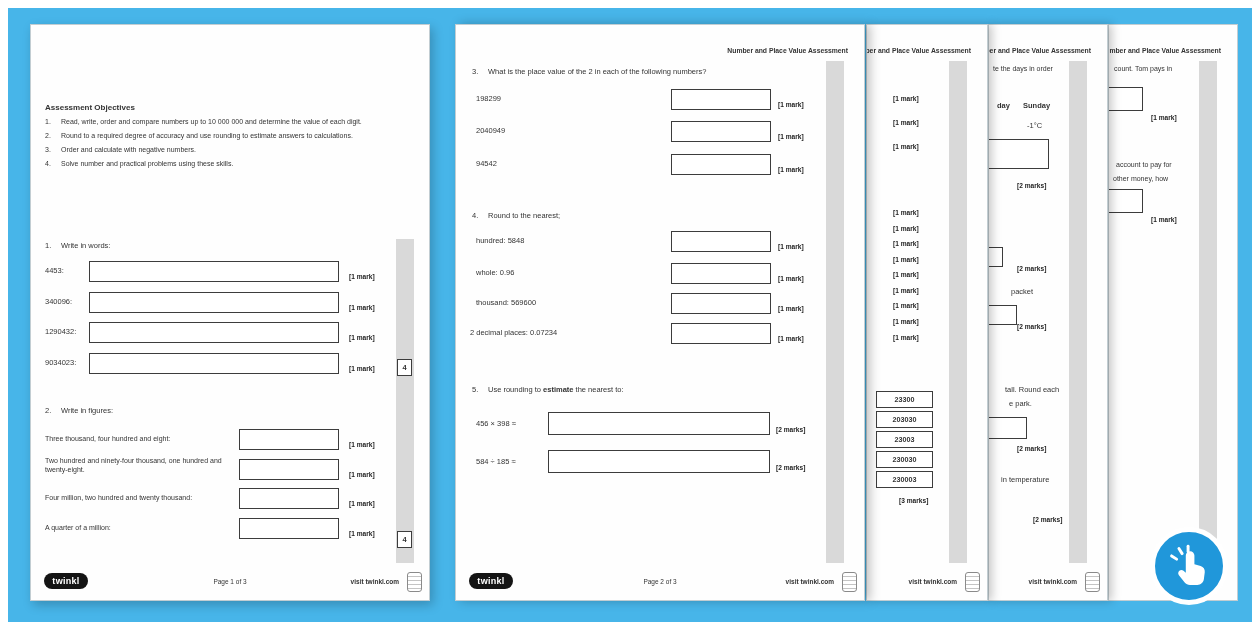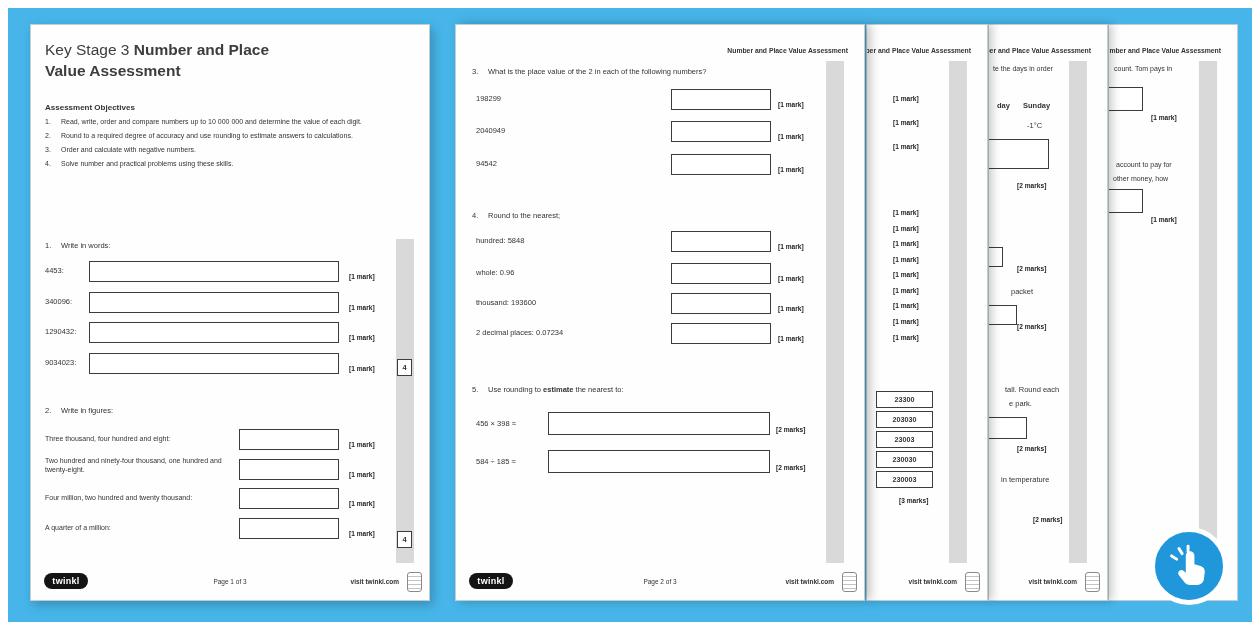--- a/index.html
+++ b/index.html
@@ -30,24 +30,20 @@
   .ipill{position:absolute;left:0;top:6px;width:262px;height:64px;border-radius:32px;background:#2097da;color:#fff;font-size:33px;display:flex;align-items:center;padding-left:34px}
   .icircle{position:absolute;left:198px;top:0;width:78px;height:78px;border-radius:50%;background:#2097da;border:5px solid #fff;display:flex;align-items:center;justify-content:center}
 </style>
 </head>
 <body>
 
 <div class="stage">
   <div class="bg"></div>
 
   <section class="page" style="left:30px;width:400px;z-index:6;box-shadow:3px 4px 10px rgba(0,0,0,.22)">
-    <div class="p1-title">
-      <div><span>Key Stage 3 </span><b>Number and Place</b></div>
-      <div><b>Value Assessment</b></div>
-    </div>
     <div style="position:absolute;left:14px;top:78px;font-size:8px;font-weight:700">Assessment Objectives</div>
     <div class="objectives">
       <div class="obj-item">
           <span class="obj-num">1.</span>
           <span>Read, write, order and compare numbers up to 10 000 000 and determine the value of each digit.</span>
         </div>
       <div class="obj-item">
           <span class="obj-num">2.</span>
           <span>Round to a required degree of accuracy and use rounding to estimate answers to calculations.</span>
         </div>
@@ -131,25 +127,25 @@
     <div class="qhead" style="left:16px;top:186px"><span class="qnum">4.</span><span>Round to the nearest;</span></div>
 
     <div class="lbl" style="left:20px;top:211px">hundred: 5848</div>
     <div class="abox" style="left:215px;top:206px;width:100px;height:21px"></div>
     <div class="mark" style="left:322px;top:218px">[1 mark]</div>
 
     <div class="lbl" style="left:20px;top:243px">whole: 0.96</div>
     <div class="abox" style="left:215px;top:238px;width:100px;height:21px"></div>
     <div class="mark" style="left:322px;top:250px">[1 mark]</div>
 
-    <div class="lbl" style="left:20px;top:273px">thousand: 193600</div>
+    <div class="lbl" style="left:20px;top:273px">thousand: 569600</div>
     <div class="abox" style="left:215px;top:268px;width:100px;height:21px"></div>
     <div class="mark" style="left:322px;top:280px">[1 mark]</div>
 
-    <div class="lbl" style="left:20px;top:303px">2 decimal places: 0.07234</div>
+    <div class="lbl" style="left:14px;top:303px">2 decimal places: 0.07234</div>
     <div class="abox" style="left:215px;top:298px;width:100px;height:21px"></div>
     <div class="mark" style="left:322px;top:310px">[1 mark]</div>
 
     <div class="tbox" style="left:371px;top:304px">4</div>
 
     <div class="qhead" style="left:16px;top:360px"><span class="qnum">5.</span><span>Use rounding to </span><b>estimate</b><span> the nearest to:</span></div>
 
     <div class="lbl" style="left:20px;top:394px">456 × 398 ≈</div>
     <div class="abox" style="left:92px;top:387px;width:222px;height:23px"></div>
     <div class="mark" style="left:320px;top:401px">[2 marks]</div>

